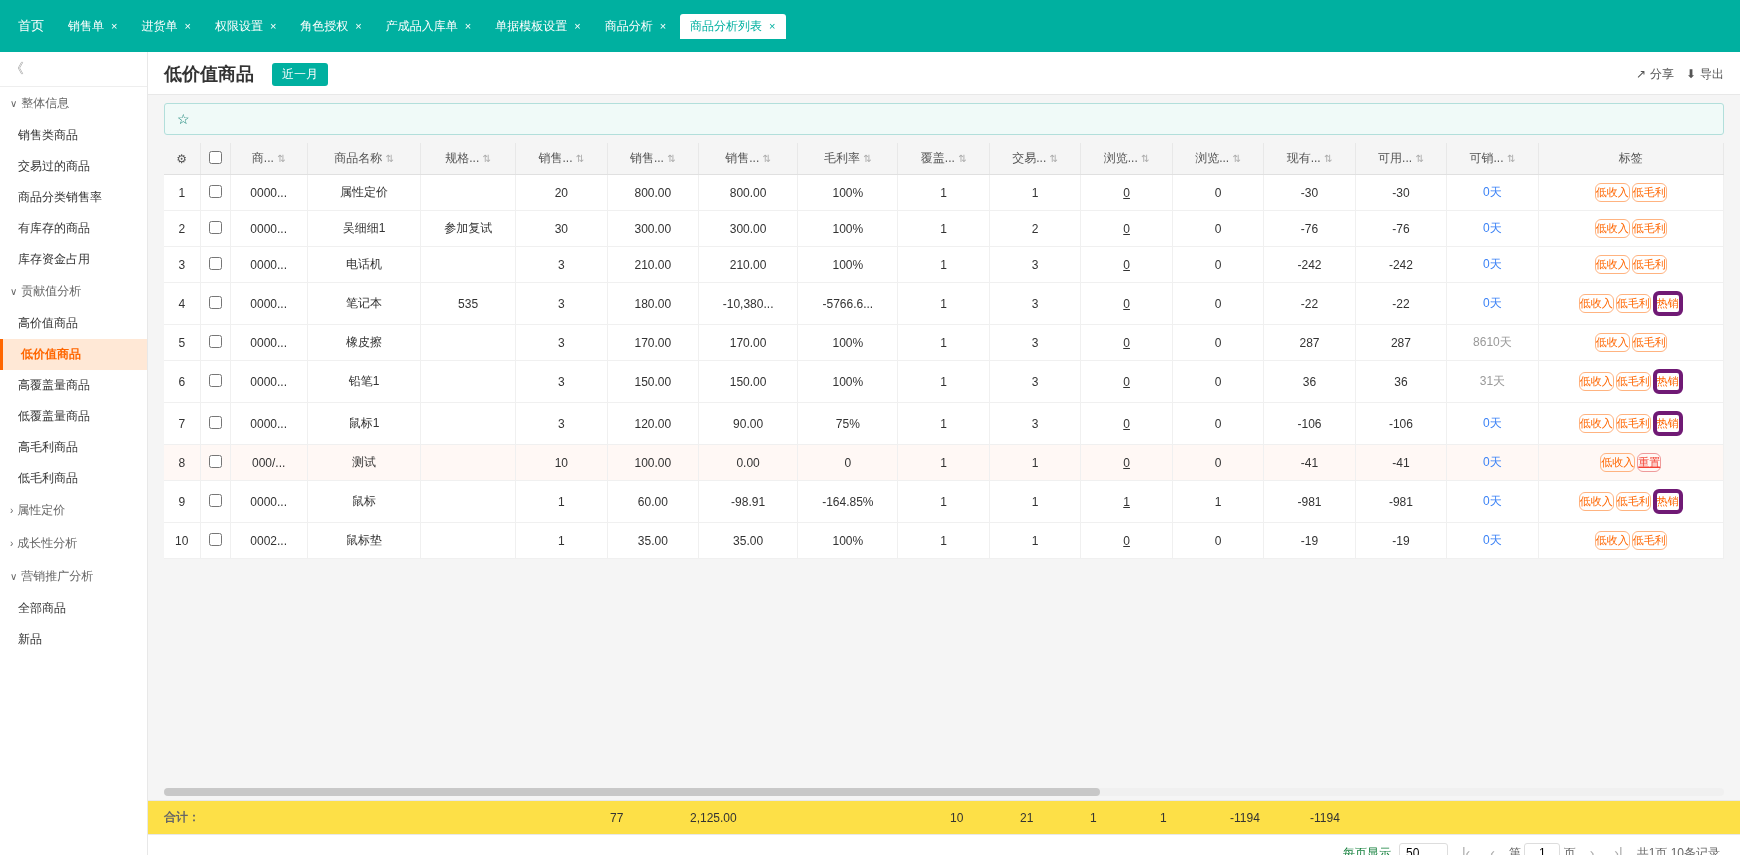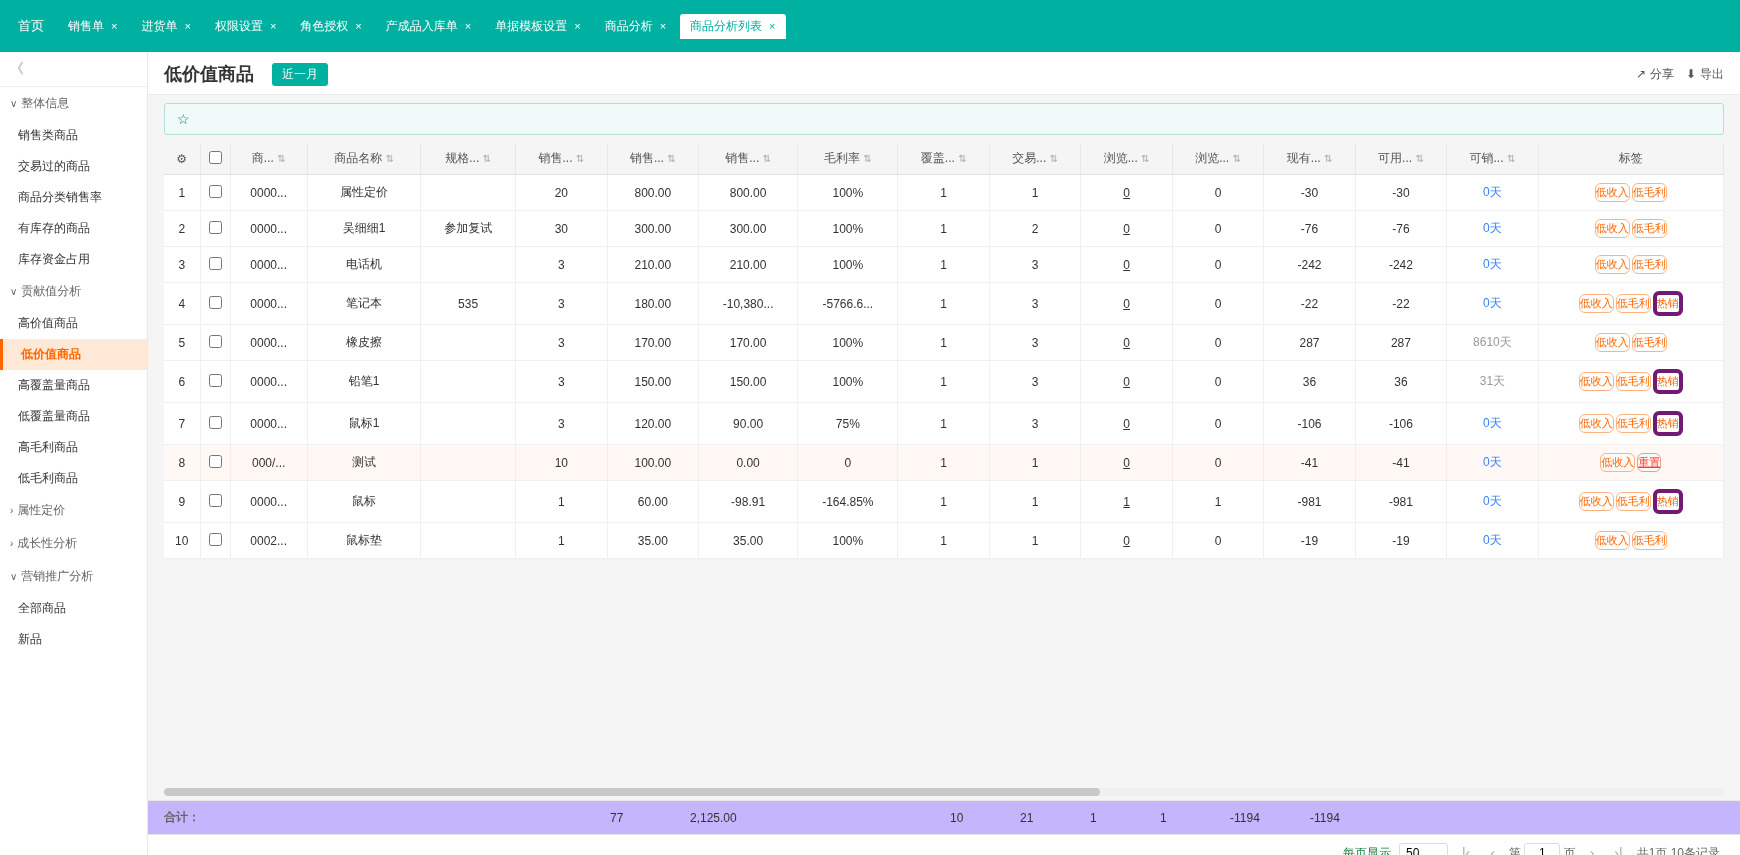--- a/index.html
+++ b/index.html
@@ -56,21 +56,21 @@
     tbody td { padding: 7px 6px; text-align: center; color: #333; font-size: 12px; border-right: 1px solid #f0f0f0; white-space: nowrap; }
     .tag { display: inline-block; padding: 1px 0; border-radius: 6px; font-size: 11px; margin: 1px; }
     .tag-orange { color: #ff6600; border: 1px solid #ffb380; }
     .tag-red { color: #f44336; border: 1px solid #ef9a9a; text-decoration: underline; }
     .tag-hot { color: #ff6600; border: 4px solid #701a75; }
     .tag-underline { text-decoration: underline; cursor: pointer; }
     .days-orange { color: #3b82f6; }
     .days-grey { color: #999; }
 
     
-    .table-footer { background: #c4b5fd; border-top: 1px solid #e8e8e8; padding: 8px 16px; display: flex; align-items: center; }
+    .table-footer { background: #fde047; border-top: 1px solid #e8e8e8; padding: 8px 16px; display: flex; align-items: center; }
     .footer-label { color: #666; font-weight: bold; margin-right: 20px; }
     .footer-values { display: flex; gap: 0; flex: 1; }
     .footer-cell { min-width: 80px; text-align: left; color: #333; }
 
     
     .pagination-bar { background: #fff; border-top: 1px solid #e8e8e8; padding: 8px 20px; display: flex; align-items: center; justify-content: flex-end; gap: 8px; }
     .page-size-label { color: #15803d; }
     .page-size-select { border: 1px solid #ddd; padding: 2px 20px 2px 6px; border-radius: 3px; appearance: none; background: #fff; cursor: pointer; }
     .page-nav-btn { color: #aaa; cursor: pointer; font-size: 14px; padding: 2px 6px; }
     .page-info { color: #666; }

